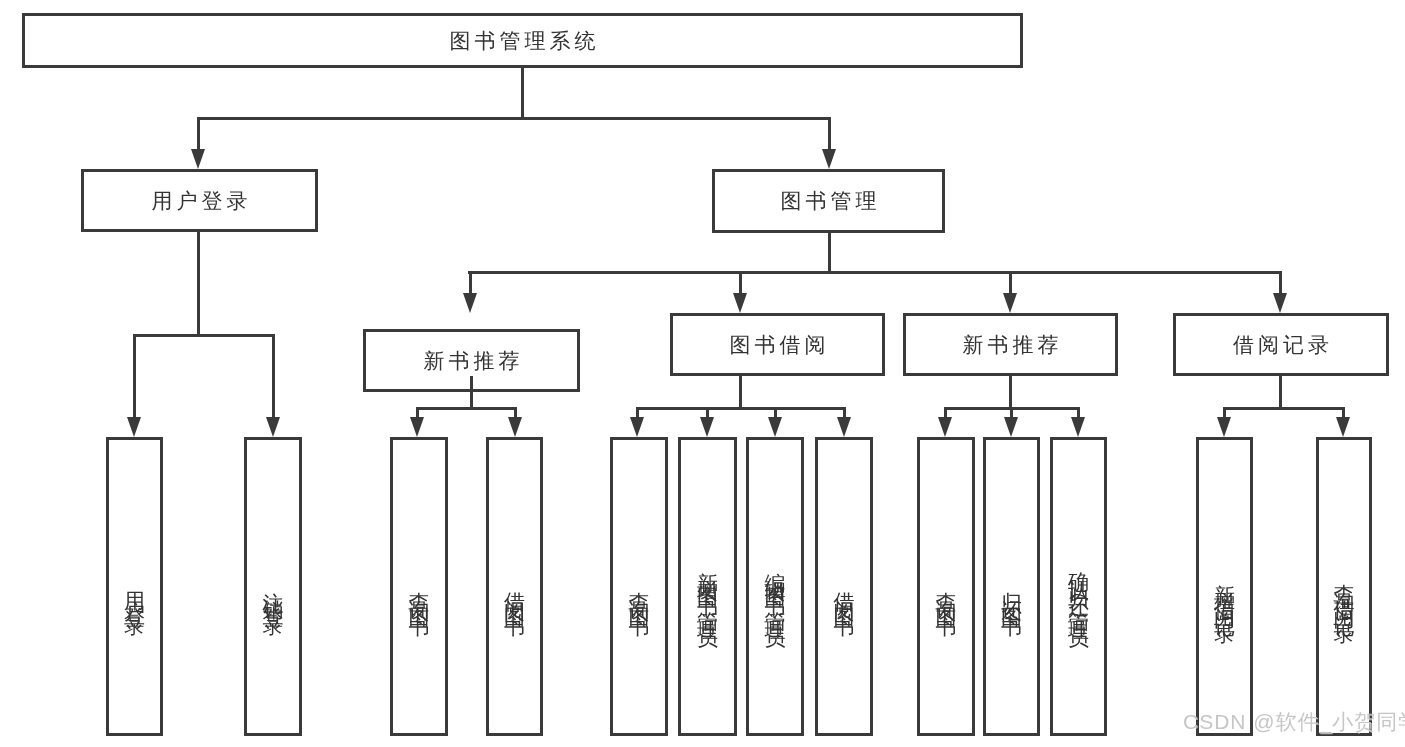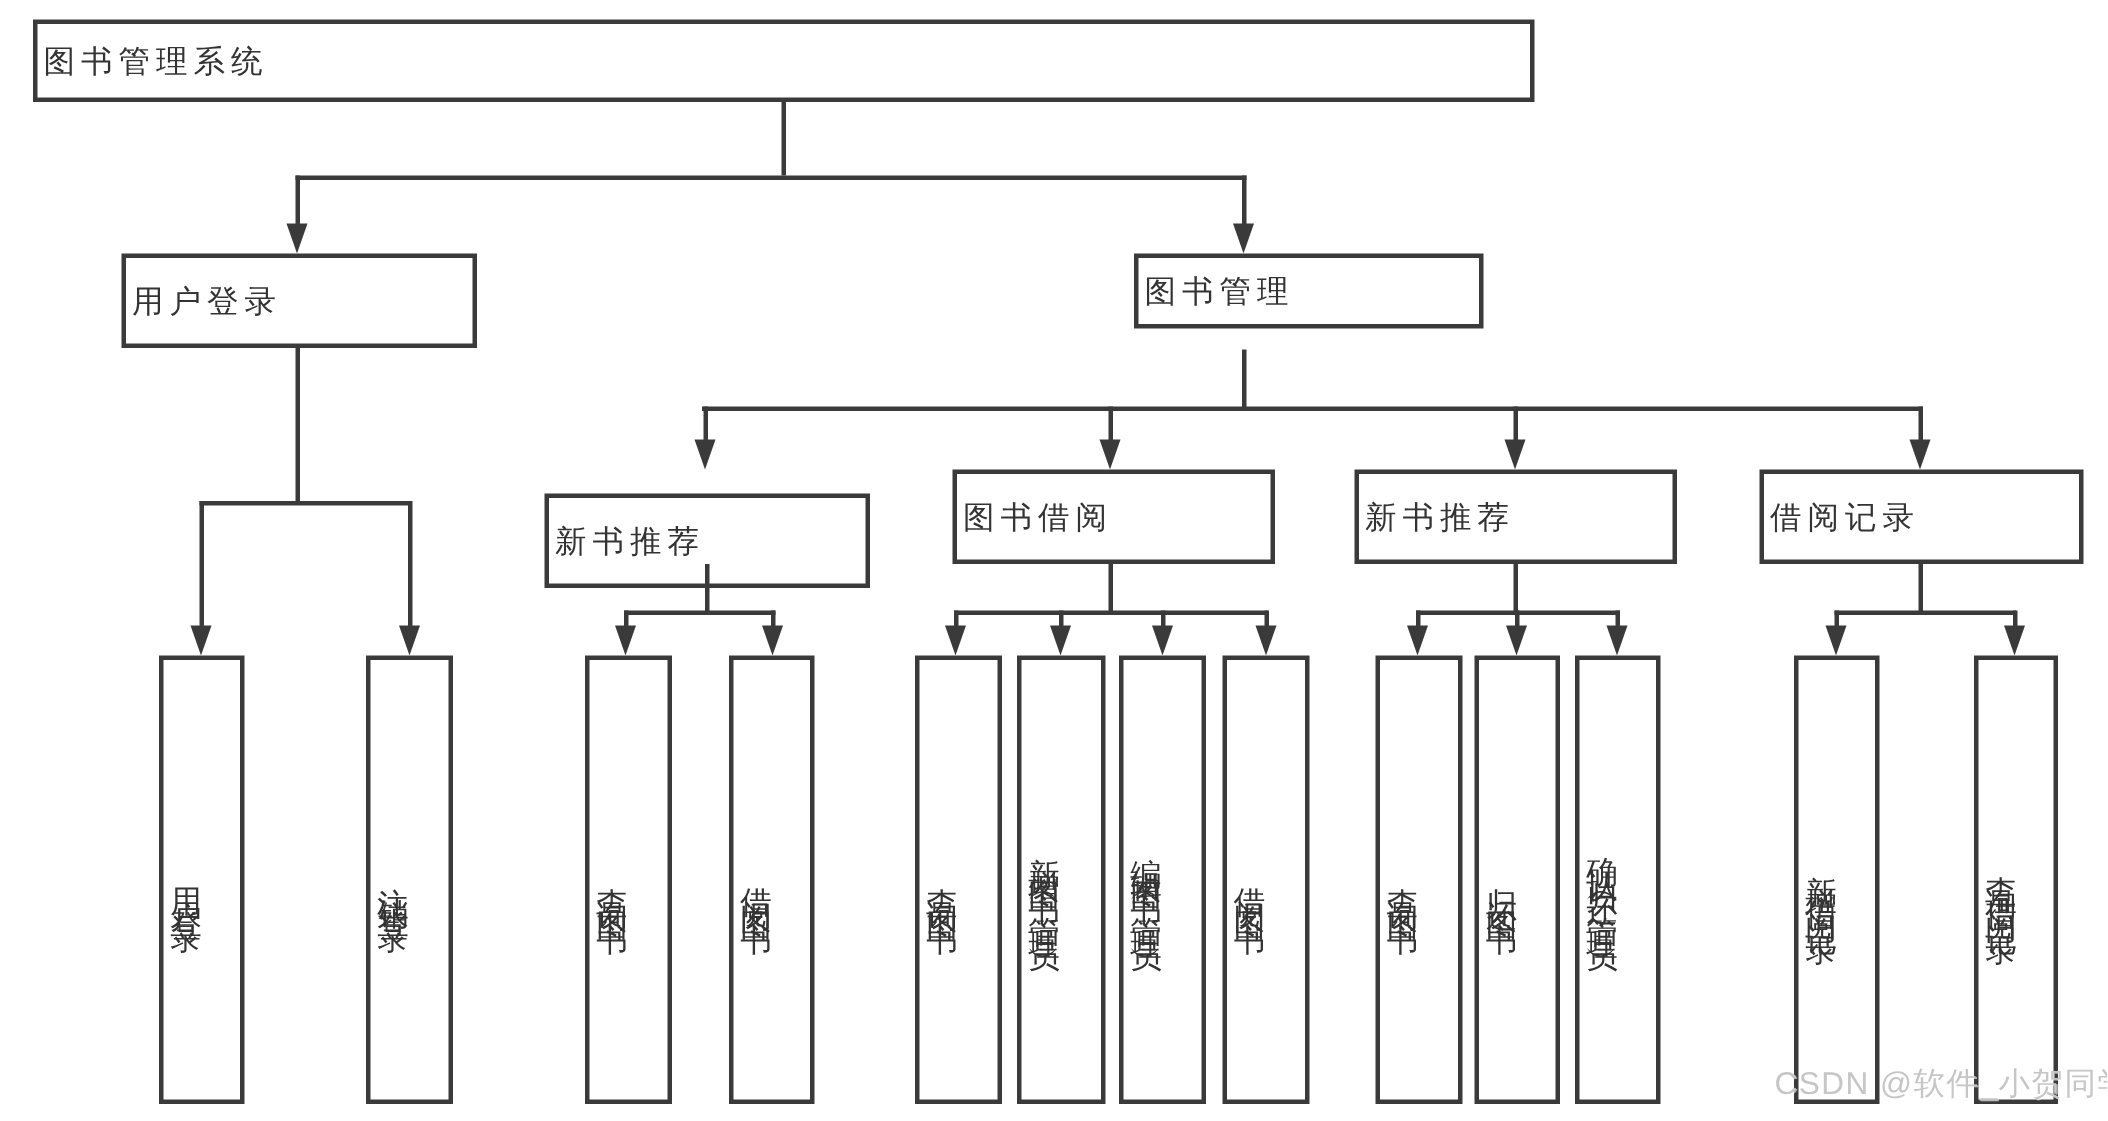--- a/index.html
+++ b/index.html
@@ -8,21 +8,21 @@
     --background:#ffffff;
     --watermark:#c6c6c6;
   }
   html,body{margin:0;padding:0;background:var(--background);}
   .canvas{
     position:relative;width:1405px;height:747px;background:var(--background);
     font-family:"Liberation Sans","DejaVu Sans",sans-serif;overflow:hidden;
   }
   .box{
     position:absolute;box-sizing:border-box;border:3px solid var(--line);
-    background:var(--background);display:flex;align-items:center;justify-content:flex-start;
+    background:var(--background);display:flex;align-items:center;justify-content:center;
     color:var(--text);
   }
   .box.h span{font-size:21px;letter-spacing:4px;padding-left:4px;white-space:nowrap;}
   .box.v span{
     writing-mode:vertical-rl;text-orientation:mixed;
     font-size:21px;letter-spacing:8px;padding-top:8px;white-space:nowrap;
   }
   .vline{position:absolute;width:3px;background:var(--line);}
   .hline{position:absolute;height:3px;background:var(--line);}
   .arw{
@@ -48,21 +48,21 @@
   <div class="vline" style="left:521px;top:68px;height:49px"></div>
   <div class="hline" style="left:197px;top:117px;width:634px"></div>
   <div class="vline" style="left:197px;top:117px;height:34px"></div>
   <div class="arw" style="left:191px;top:149px"></div>
   <div class="vline" style="left:828px;top:117px;height:34px"></div>
   <div class="arw" style="left:822px;top:149px"></div>
 
   <div class="box h" style="left:81px;top:169px;width:237px;height:63px">
     <span>用户登录</span>
   </div>
-  <div class="box h" style="left:756px;top:169px;width:233px;height:50px">
+  <div class="box h" style="left:712px;top:169px;width:233px;height:64px">
     <span>图书管理</span>
   </div>
 
   <div class="vline" style="left:197px;top:232px;height:104px"></div>
   <div class="hline" style="left:133px;top:334px;width:141px"></div>
   <div class="vline" style="left:133px;top:334px;height:85px"></div>
   <div class="arw" style="left:127px;top:417px"></div>
   <div class="vline" style="left:272px;top:334px;height:85px"></div>
   <div class="arw" style="left:266px;top:417px"></div>
 
@@ -73,21 +73,21 @@
   <div class="vline" style="left:739px;top:271px;height:24px"></div>
   <div class="arw" style="left:733px;top:293px"></div>
   <div class="vline" style="left:1009px;top:271px;height:24px"></div>
   <div class="arw" style="left:1003px;top:293px"></div>
   <div class="vline" style="left:1279px;top:271px;height:24px"></div>
   <div class="arw" style="left:1273px;top:293px"></div>
 
   <div class="box h" style="left:363px;top:329px;width:217px;height:63px">
     <span>新书推荐</span>
   </div>
-  <div class="box h" style="left:635px;top:313px;width:215px;height:63px">
+  <div class="box h" style="left:670px;top:313px;width:215px;height:63px">
     <span>图书借阅</span>
   </div>
   <div class="box h" style="left:903px;top:313px;width:215px;height:63px">
     <span>新书推荐</span>
   </div>
   <div class="box h" style="left:1173px;top:313px;width:216px;height:63px">
     <span>借阅记录</span>
   </div>
 
   <div class="vline" style="left:470px;top:376px;height:33px"></div>

